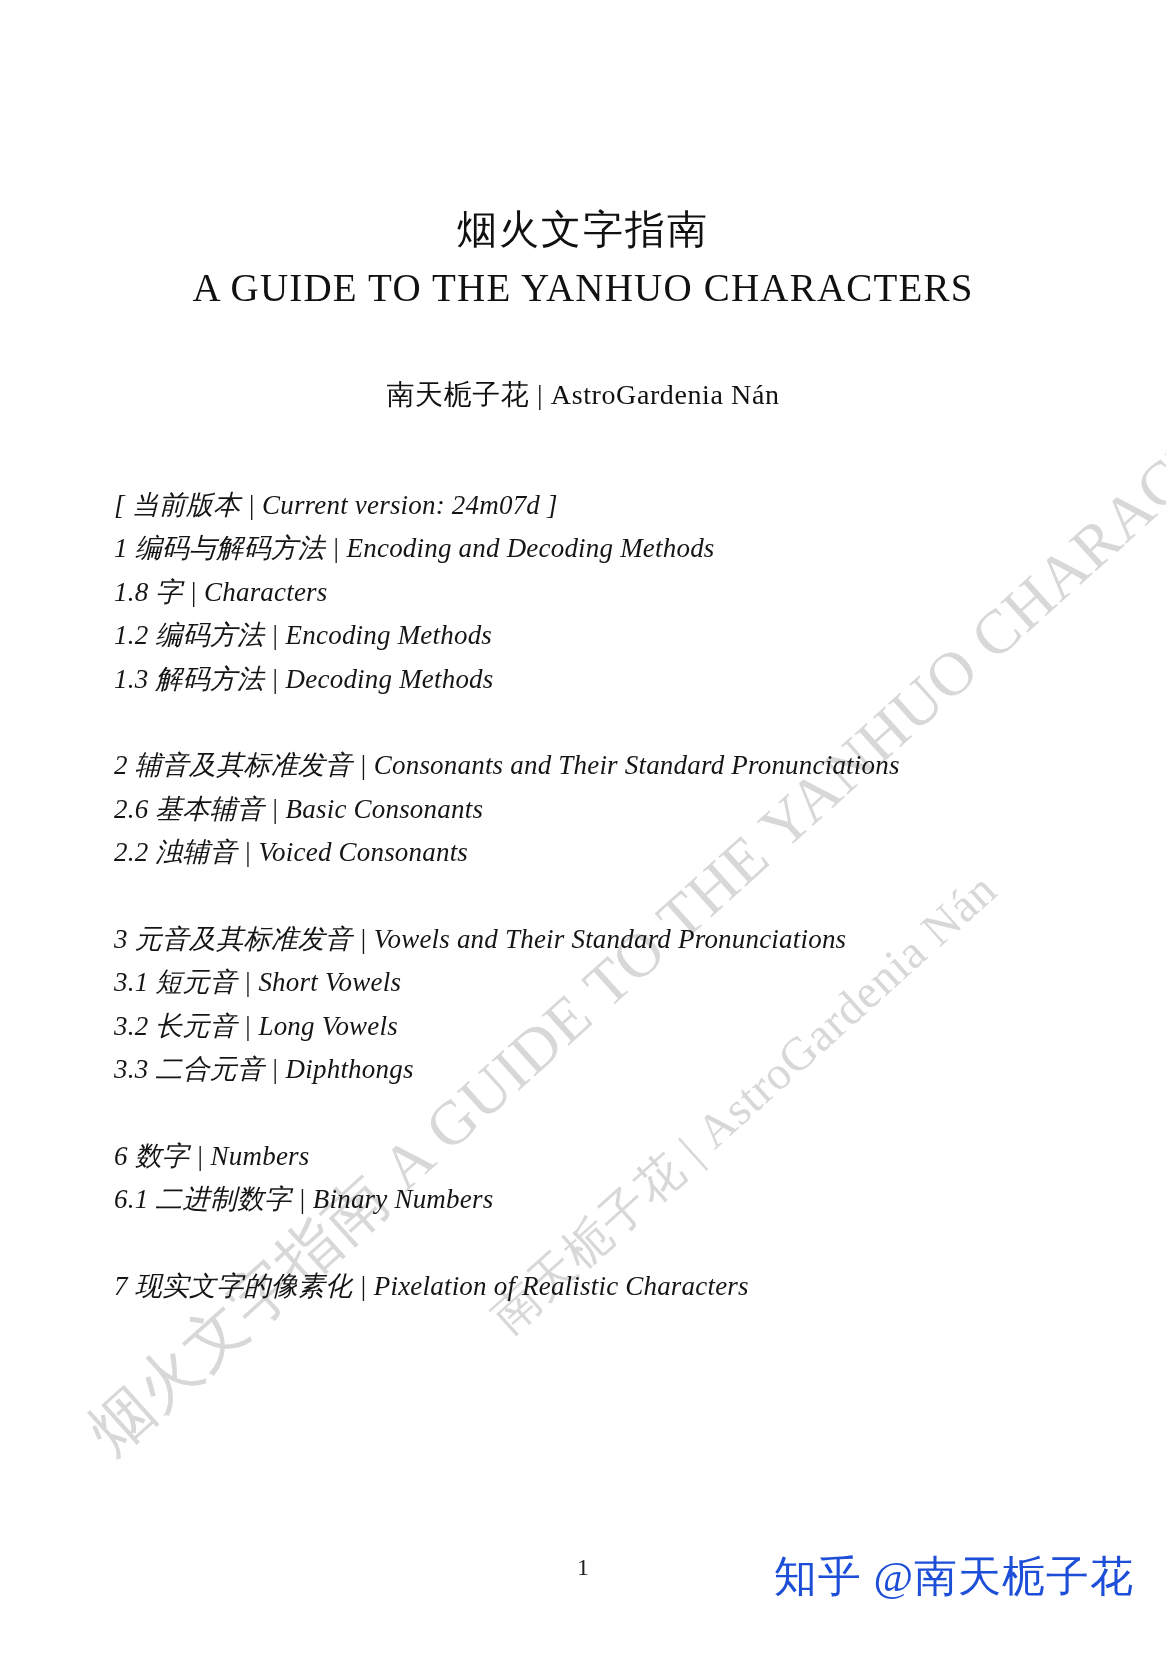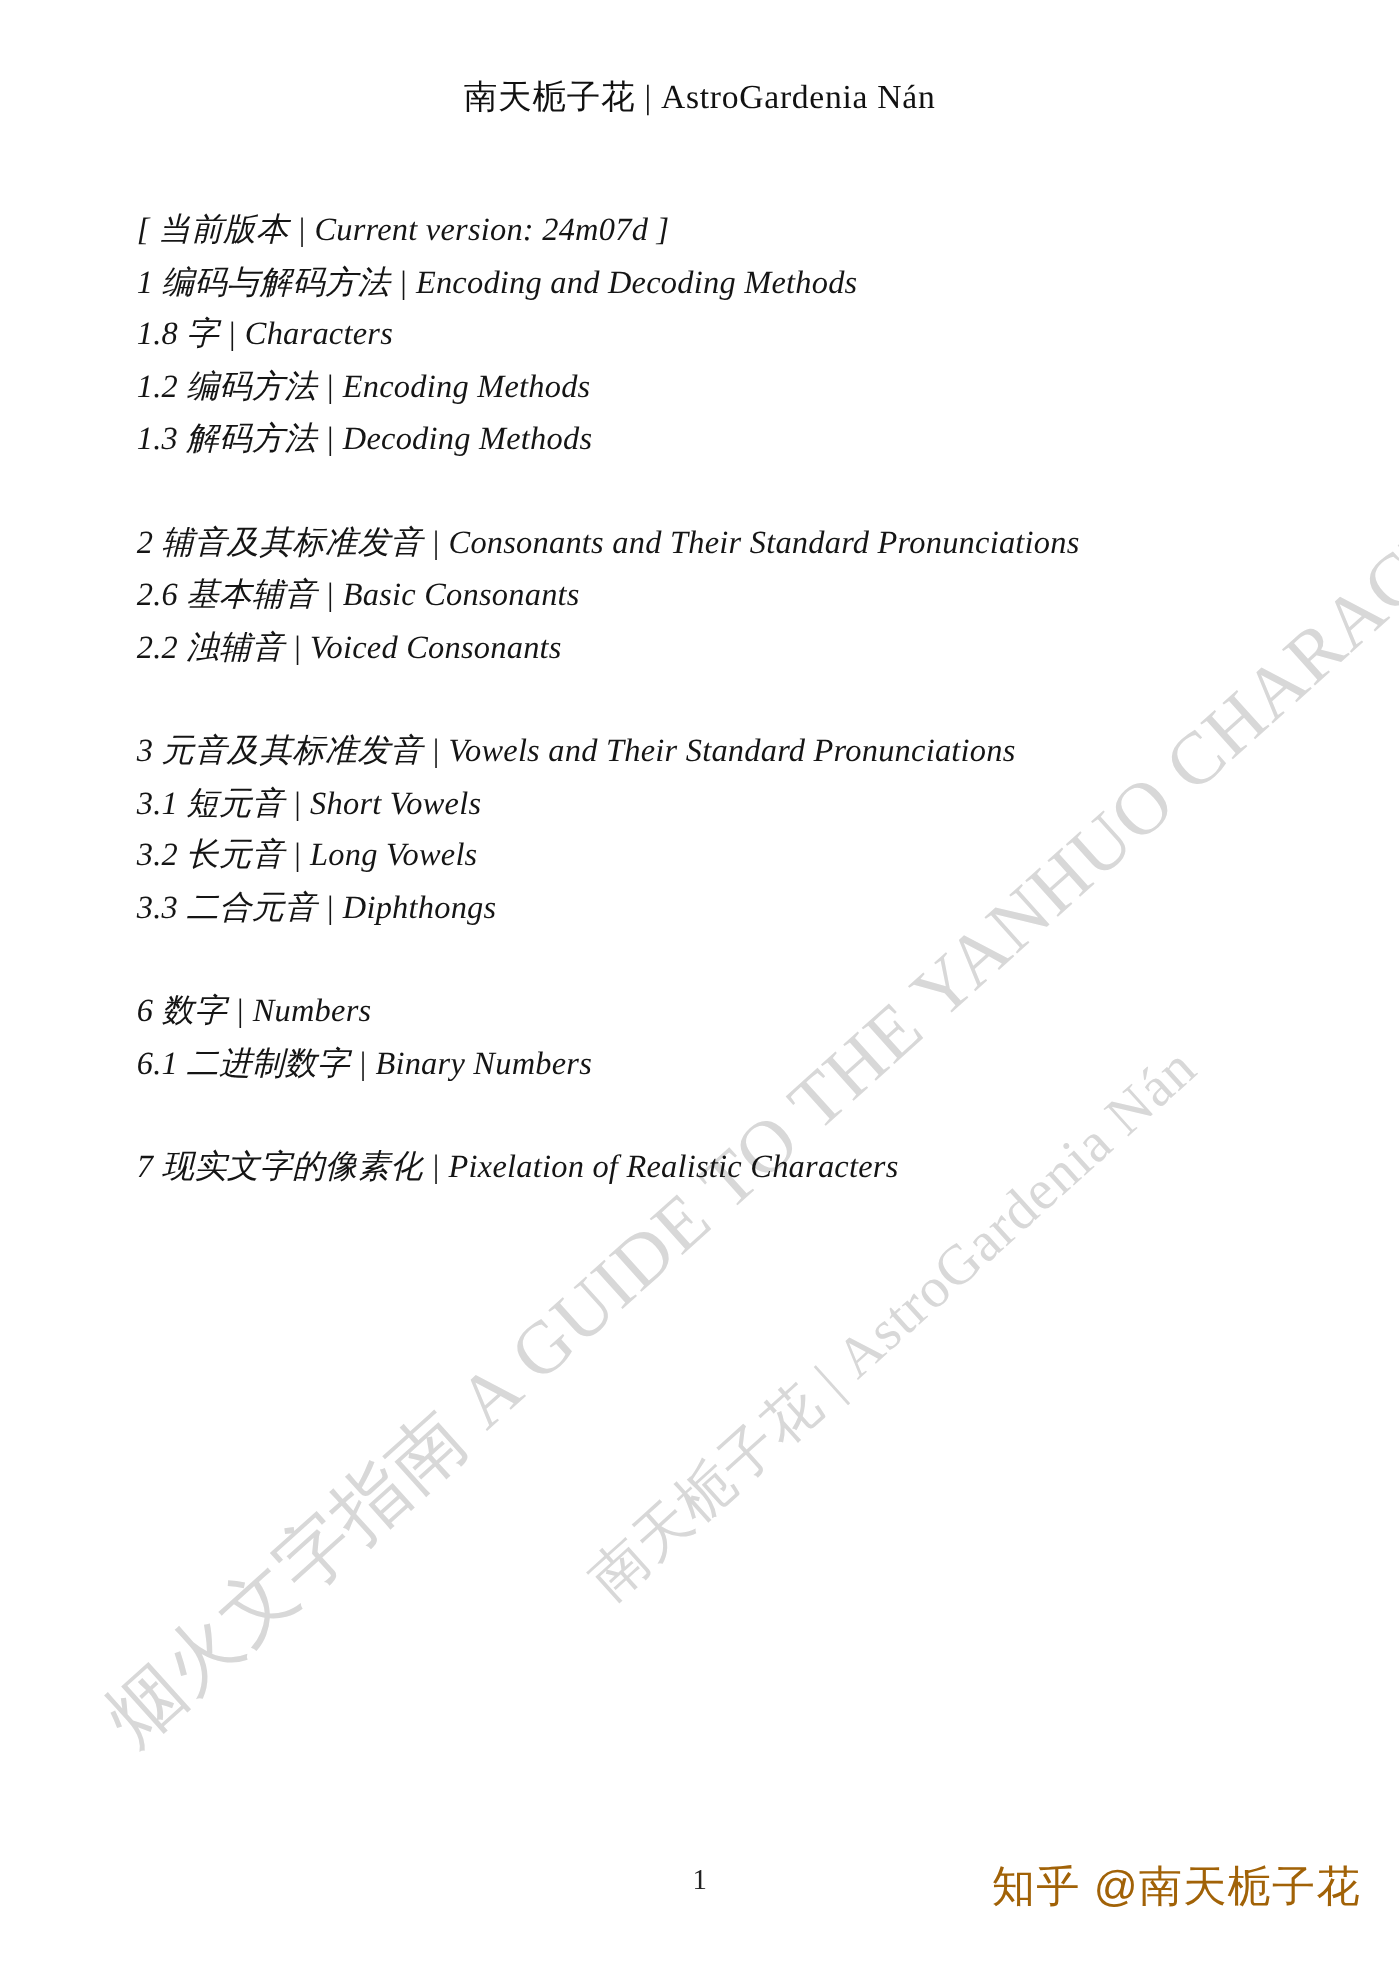--- a/index.html
+++ b/index.html
@@ -133,39 +133,43 @@
     right: 0;
     top: 0;
     text-align: center;
     font-size: 24px;
     color: #222;
   }
   .zhihu-mark {
     position: absolute;
     right: 32px;
     top: -6px;
-    font-size: 36px;
-    color: #a16207;
+    font-size: 43px;
+    color: #1d4ed8;
     letter-spacing: 1px;
     white-space: nowrap;
-    font-family: Liberation Sans, sans-serif;
+    font-family: Liberation Serif, serif;
   }
 </style>
 </head>
 <body>
 
 <div class="page">
 
   <div class="wm-layer">
     <div class="wm wm-a">烟火文字指南 A GUIDE TO THE YANHUO CHARACTERS</div>
     <div class="wm wm-b">南天栀子花 | AstroGardenia Nán</div>
   </div>
 
   <div class="content">
 
+    <div class="title-block">
+      <div class="title-cn">烟火文字指南</div>
+      <div class="title-en">A GUIDE TO THE YANHUO CHARACTERS</div>
+    </div>
 
     <div class="author-line">南天栀子花 | AstroGardenia Nán</div>
 
     <div class="toc">
       <ul class="toc-list" id="toc-list">
           <li class="toc-item">[ 当前版本 | Current version: 24m07d ]</li>
           <li class="toc-item">1 编码与解码方法 | Encoding and Decoding Methods</li>
           <li class="toc-item">1.8 字 | Characters</li>
           <li class="toc-item">1.2 编码方法 | Encoding Methods</li>
           <li class="toc-item">1.3 解码方法 | Decoding Methods</li>

